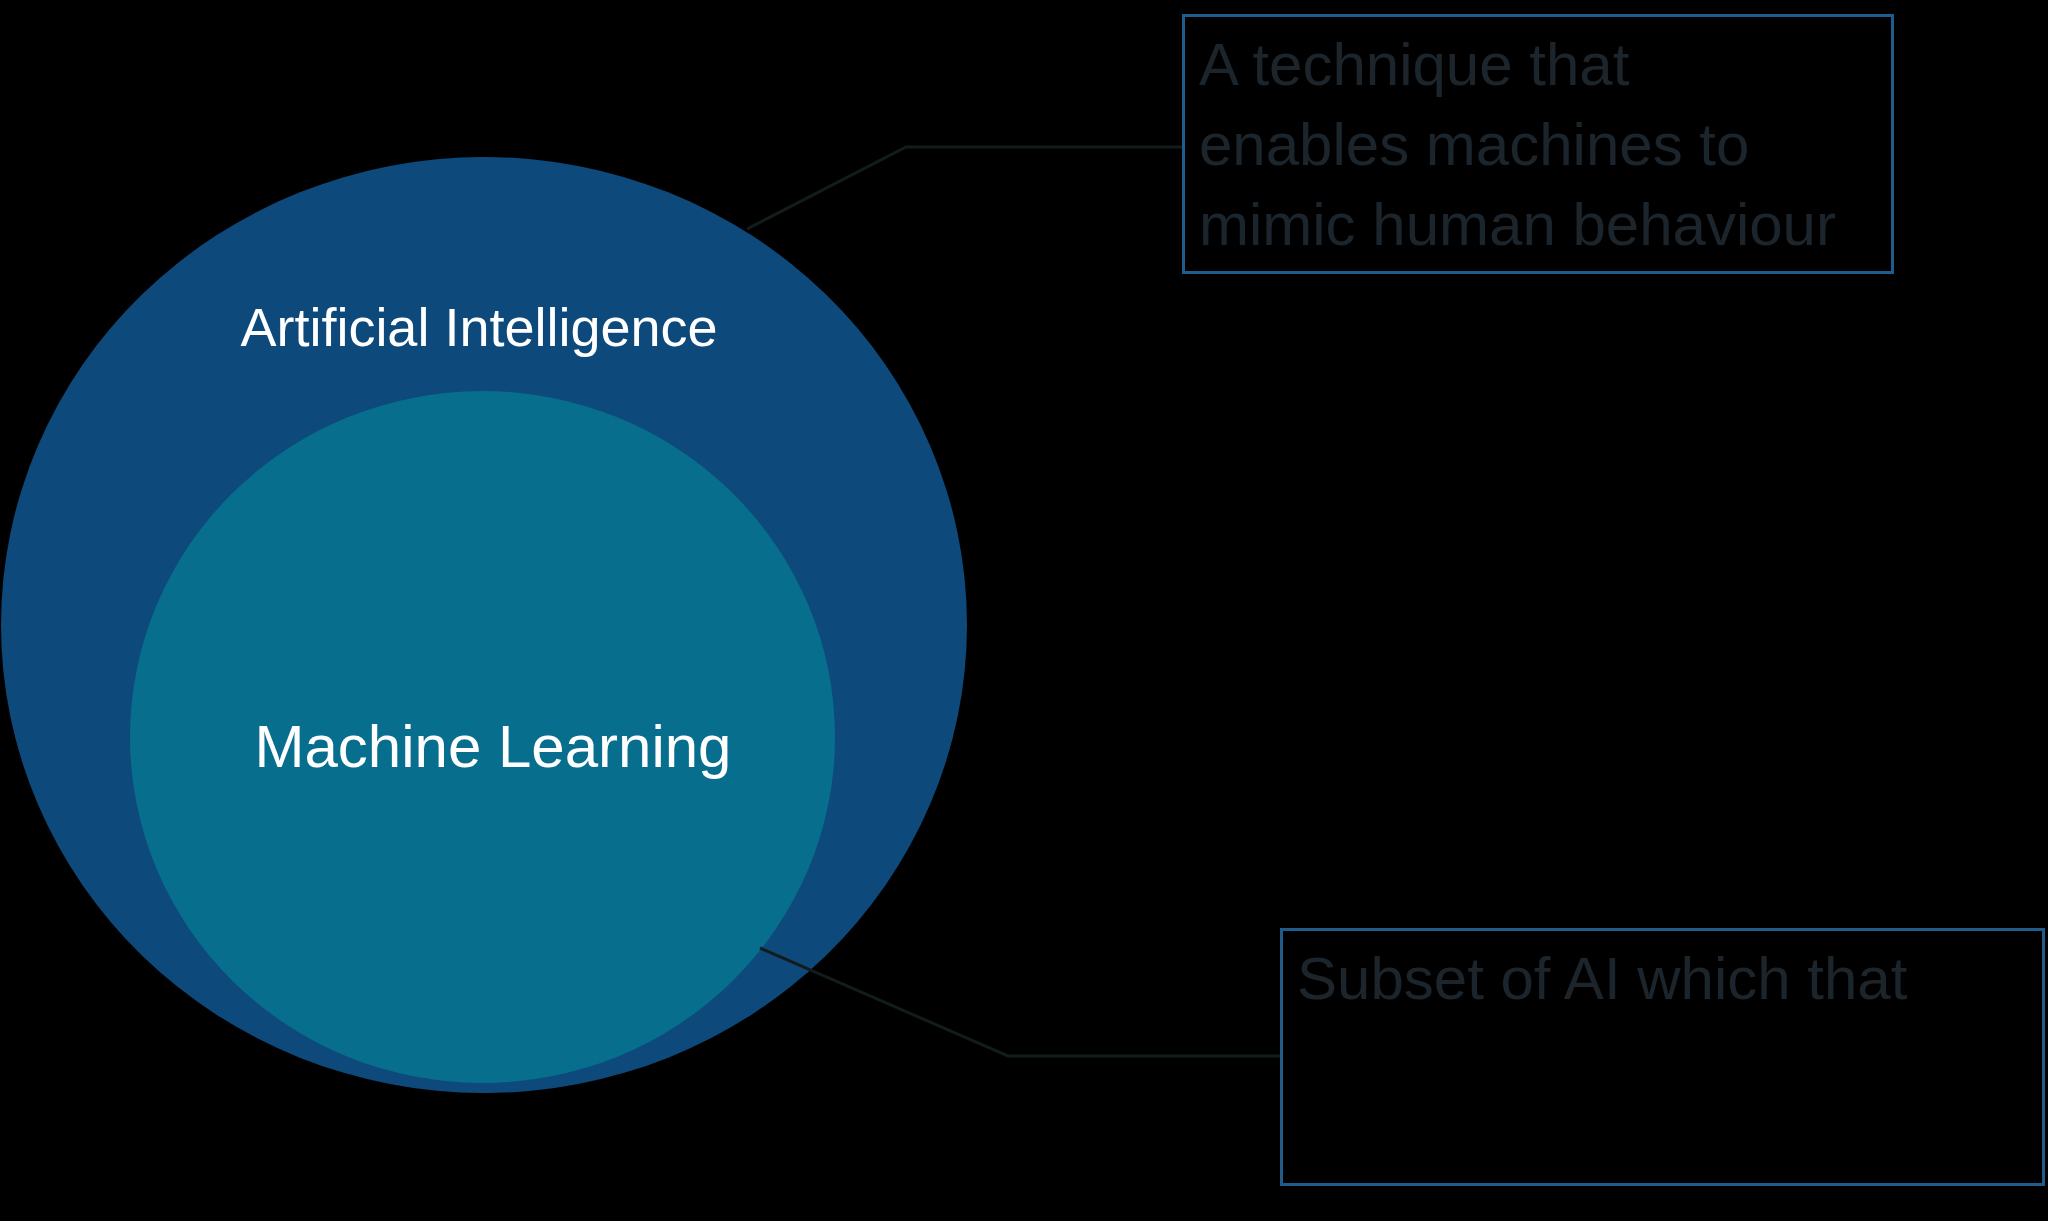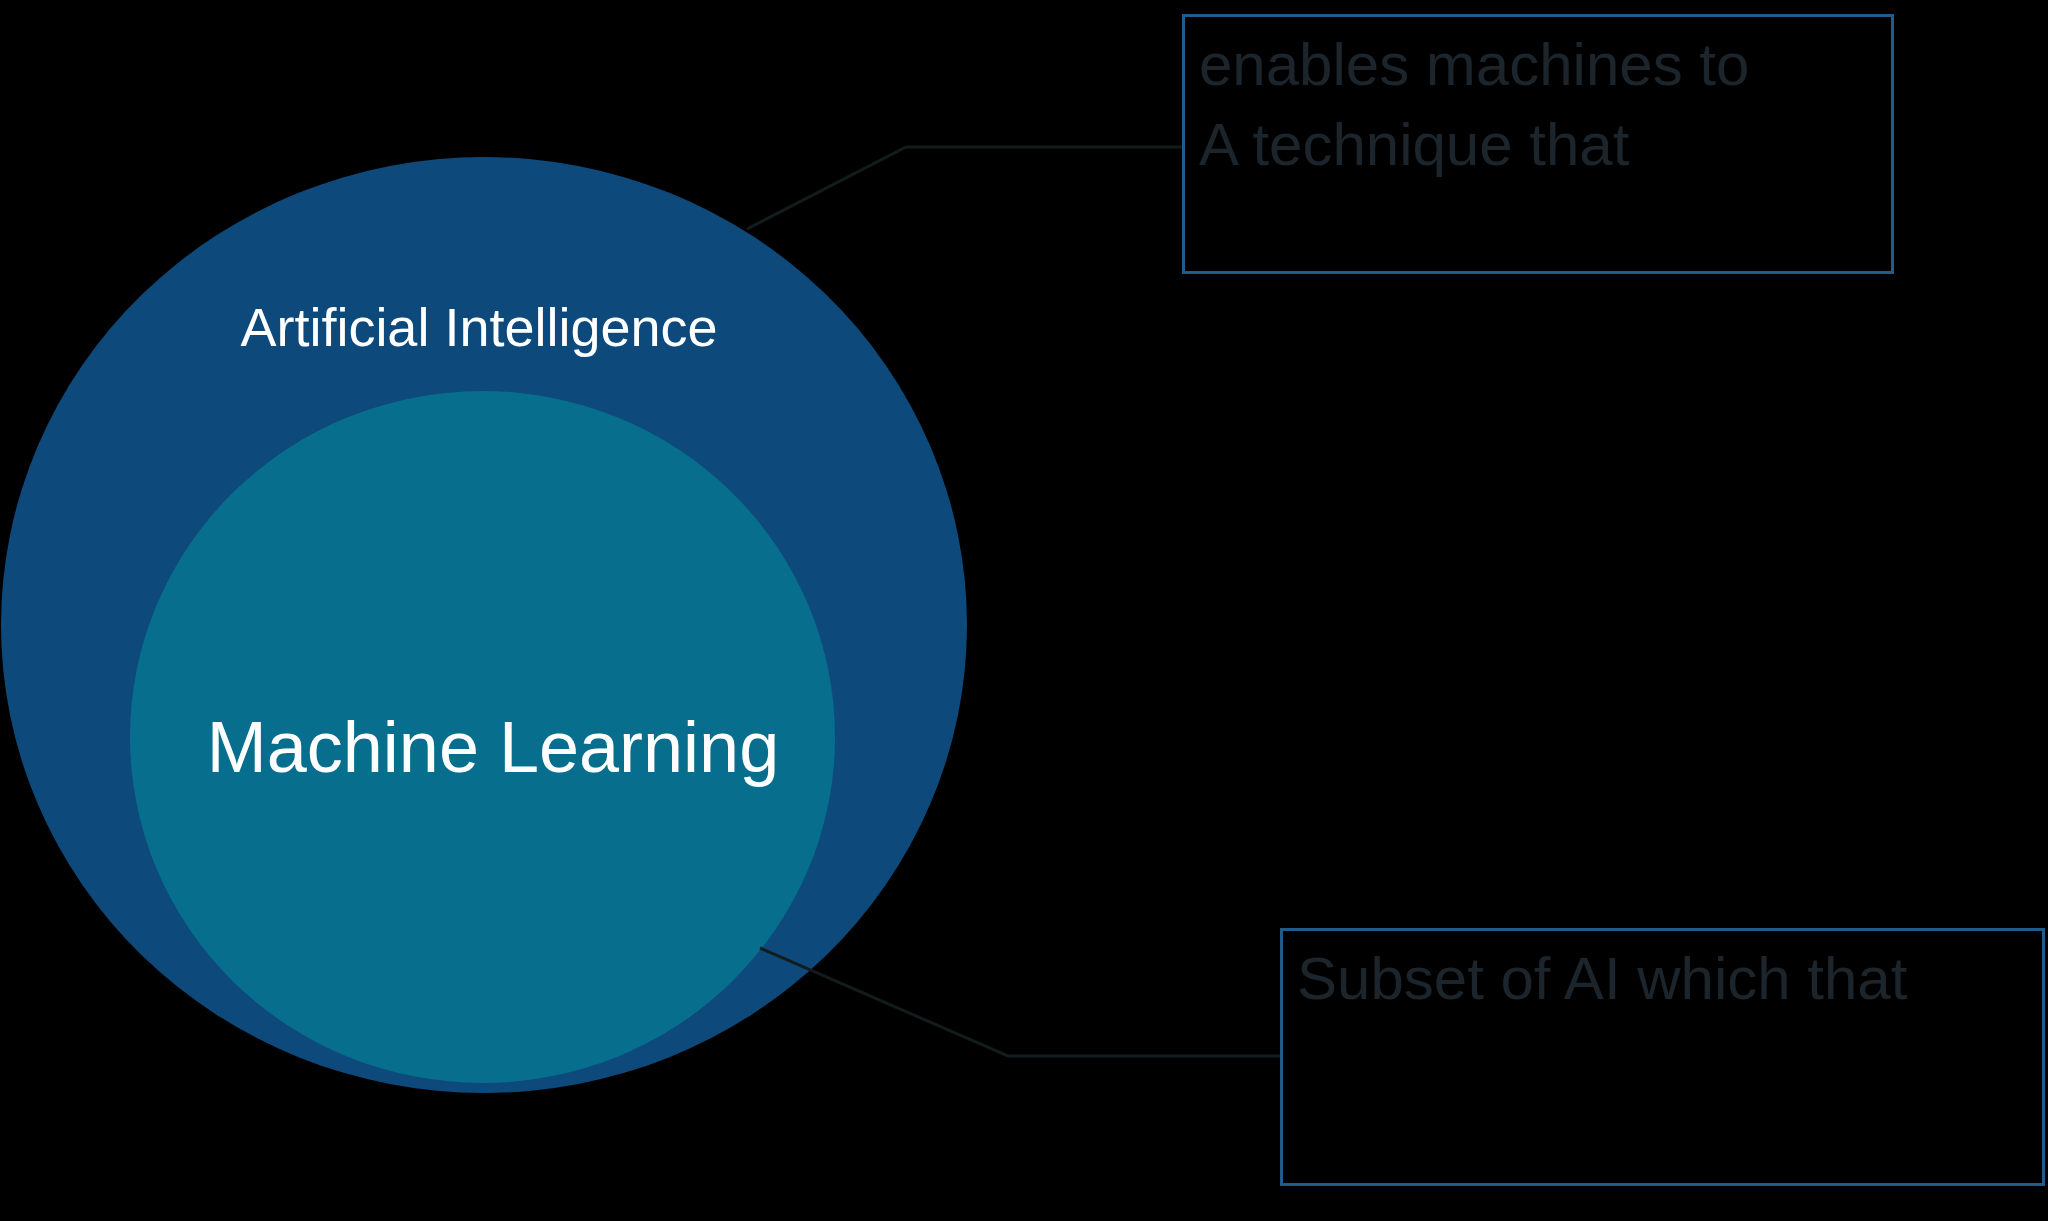--- a/index.html
+++ b/index.html
@@ -40,21 +40,21 @@
   .circle-label.ai {
     left: 129px;
     top: 296px;
     font-size: 54px;
     line-height: 62px;
     text-align: center;
   }
   .circle-label.ml {
     left: 143px;
     top: 712px;
-    font-size: 72px;
+    font-size: 60px;
     line-height: 70px;
   }
   svg.connectors {
     position: absolute;
     left: 0;
     top: 0;
     width: 2048px;
     height: 1221px;
     pointer-events: none;
   }
@@ -101,21 +101,22 @@
   <div class="circle-label ai" style="color: rgb(255, 255, 255);">Artificial Intelligence</div>
 
   <div class="circle-label ml" style="color: rgb(255, 255, 255);">Machine Learning</div>
 
   <svg class="connectors">
     <polyline id="connector-0" points="747,229 906,147 1182,147" stroke="#131c1c"></polyline>
     <polyline id="connector-1" points="760,948 1008,1056 1280,1056" stroke="#131c1c"></polyline>
   </svg>
 
   <div class="note-box top" id="note-0" style="border-color: rgb(31, 92, 139); color: rgb(28, 37, 44);">
+    <div class="note-line">A technique that</div>
     <div class="note-line">enables machines to</div>
-    <div class="note-line">A technique that</div>
+    <div class="note-line">mimic human behaviour</div>
   </div>
 
   <div class="note-box bottom" id="note-1" style="border-color: rgb(31, 92, 139); color: rgb(28, 37, 44);">
     <div class="note-line">Subset of AI which that</div>
   </div>
 
 </div>
 
 </body></html>

